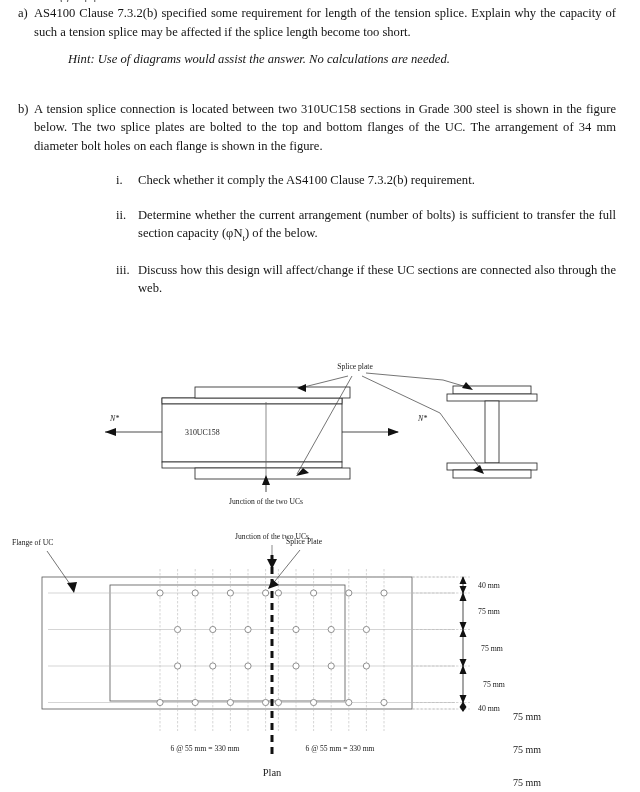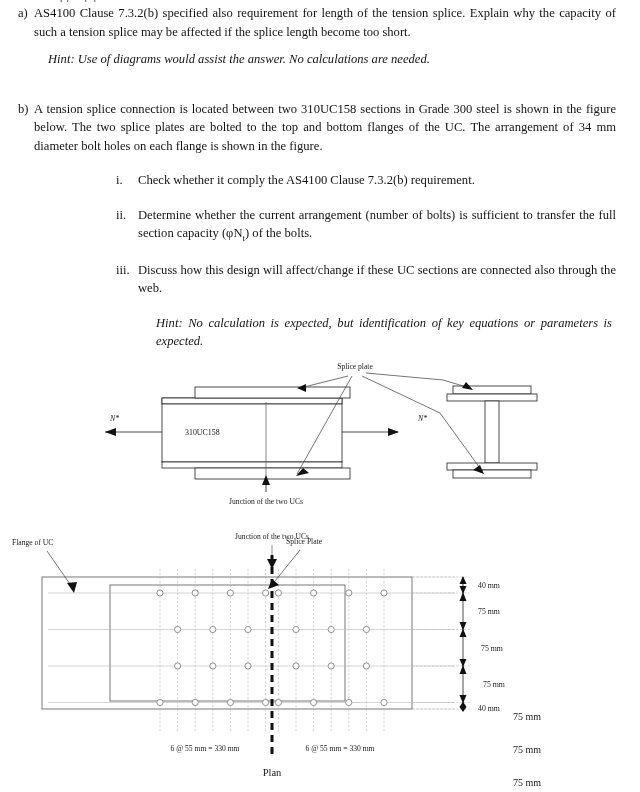--- a/index.html
+++ b/index.html
@@ -63,21 +63,21 @@
 
   
   .lvl2 { padding: 0 24px 0 116px; }
   .lvl2 .mark { width: 22px; }
   .lvl2 .txt { text-align: justify; }
 
   .hint {
     font-style: italic;
     text-align: justify;
   }
-  .hint-a { padding: 0 24px 0 48px; }
+  .hint-a { padding: 0 24px 0 68px; }
   .hint-b { padding: 0 28px 0 156px; }
 
   .gap-sm { height: 9px; }
   .gap-md { height: 16px; }
   .gap-lg { height: 22px; }
 
   .u { }
   .it { }
   sub { font-size: 0.72em; }
 
@@ -114,21 +114,21 @@
 <body>
 
 <div class="cut-sliver">
   <span>Q  ...  (  )</span>
 </div>
 
 <div class="qbody">
 
   <div class="item lvl1">
     <div class="mark">a)</div>
-    <div class="txt">AS4100 Clause 7.3.2(b) specified also requirement for length of the tension splice. Explain why the capacity of such a tension splice may be affected if the splice length become too short.</div>
+    <div class="txt">AS4100 Clause 7.3.2(b) specified some requirement for length of the tension splice. Explain why the capacity of such a tension splice may be affected if the splice length become too short.</div>
   </div>
 
   <div class="gap-sm"></div>
 
   <div class="hint hint-a">Hint: Use of diagrams would assist the answer. No calculations are needed.</div>
 
   <div class="gap-lg"></div>
   <div class="gap-sm"></div>
 
   <div class="item lvl1">
@@ -140,33 +140,32 @@
 
   <div class="item lvl2">
     <div class="mark">i.</div>
     <div class="txt">Check whether it comply the AS4100 Clause 7.3.2(b) requirement.</div>
   </div>
 
   <div class="gap-md"></div>
 
   <div class="item lvl2">
     <div class="mark">ii.</div>
-    <div class="txt"><span>Determine whether the current arrangement (number of bolts) is sufficient to transfer the full section capacity </span><span class="it"><span>(φN</span><sub>t</sub><span>)</span></span><span> of the bolts.</span></div>
+    <div class="txt"><span>Determine whether the current arrangement (number of bolts) is sufficient to transfer the full section capacity </span><span class="it"><span>(φN</span><sub>t</sub><span>)</span></span><span> of the below.</span></div>
   </div>
 
   <div class="gap-md"></div>
 
   <div class="item lvl2">
     <div class="mark">iii.</div>
     <div class="txt"><span>Discuss how this design will affect/change if these UC sections are connected </span><span class="u">also</span><span> through the web.</span></div>
   </div>
 
   <div class="gap-md"></div>
 
-  <div class="hint hint-b">Hint: No calculation is expected, but identification of key equations or parameters is expected.</div>
 
 </div>
 
 <div class="fig" style="top:358px;">
 <svg width="640" height="150" viewBox="0 0 640 150" xmlns="http://www.w3.org/2000/svg">
 
   <rect class="ln" x="162" y="400" width="0" height="0"></rect>
   <rect class="ln" x="162" y="40" width="180" height="5"></rect>
   <g>
 

